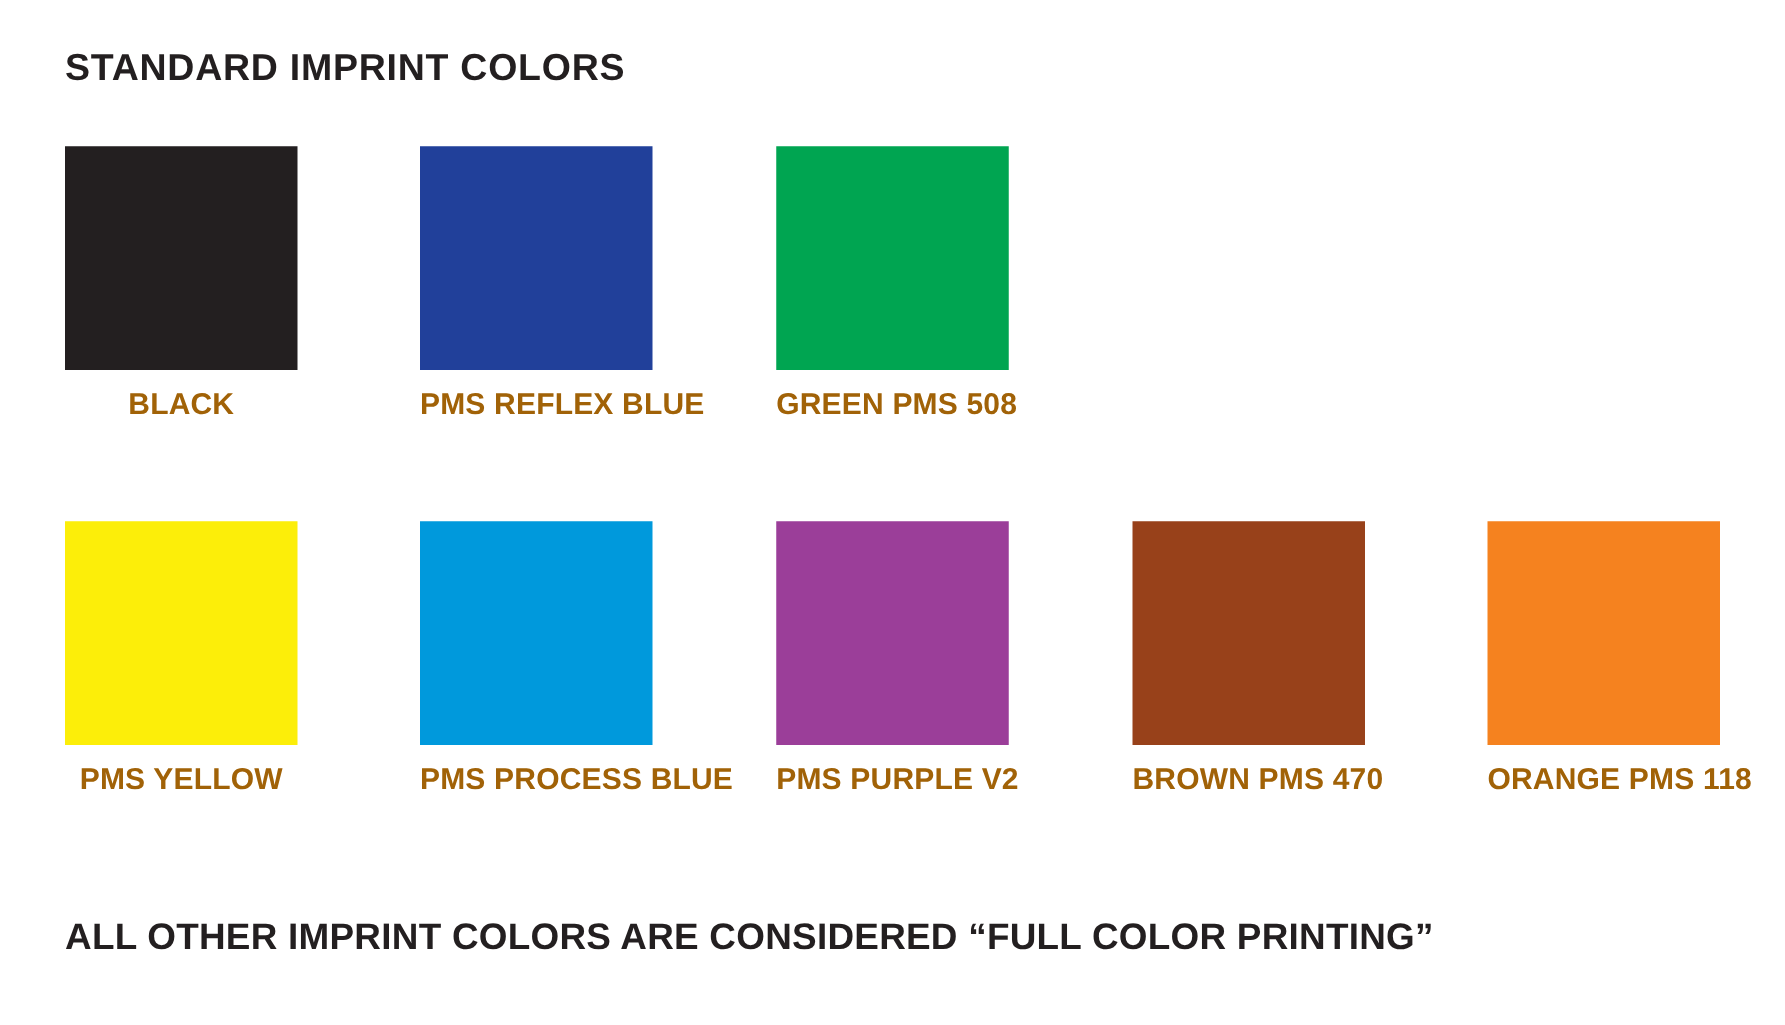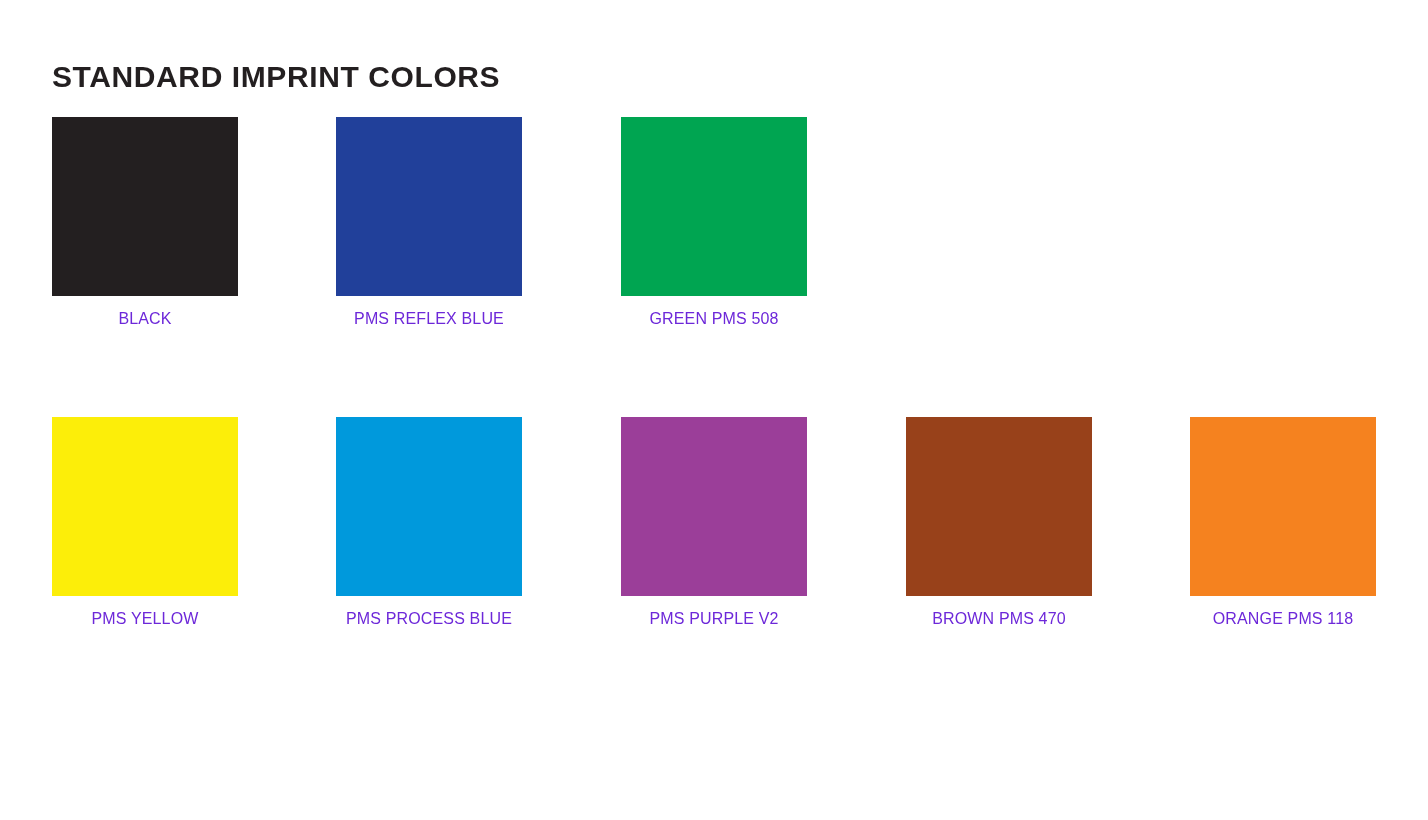--- a/index.html
+++ b/index.html
@@ -21,21 +21,21 @@
   .sheet {
     position: absolute;
     inset: 0;
     background: #ffffff;
   }
 
   
   .heading-top {
     position: absolute;
     left: 52px;
-    top: 60px;
+    top: 38px;
     font-size: 30px;
     font-weight: bold;
     letter-spacing: 0.6px;
     color: #231f20;
     white-space: nowrap;
   }
 
   .heading-bottom {
     position: absolute;
     left: 52px;
@@ -82,24 +82,24 @@
     width: 186px;
     height: 179px;
     background: #cccccc;
   }
 
   .swatch-label {
     display: block;
     width: 186px;
     margin-top: 14px;
     text-align: center;
-    font-size: 16px;
-    font-weight: normal;
+    font-size: 24px;
+    font-weight: bold;
     letter-spacing: 0.15px;
-    color: #6d28d9;
+    color: #a16207;
     white-space: nowrap;
   }
 </style>
 </head>
 <body style="background: rgb(255, 255, 255); color: rgb(35, 31, 32);">
 
 <div class="sheet">
 
   <div class="heading-top">STANDARD IMPRINT COLORS</div>
 
@@ -149,14 +149,15 @@
 
       <div class="swatch-cell col-4">
         <span class="swatch-chip" style="background: rgb(245, 130, 31);"></span>
         <span class="swatch-label">ORANGE PMS 118</span>
       </div>
 
     </div>
 
   </div>
 
+  <div class="heading-bottom">ALL OTHER IMPRINT COLORS ARE CONSIDERED “FULL COLOR PRINTING”</div>
 
 </div>
 
 </body></html>

